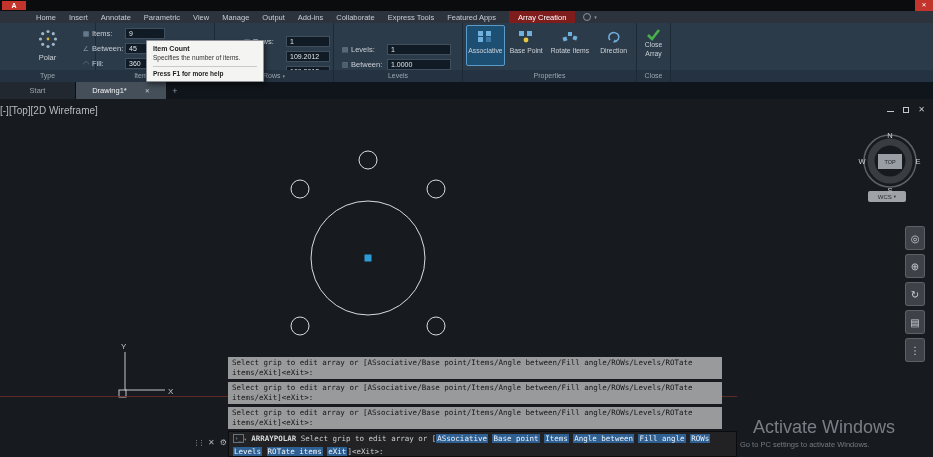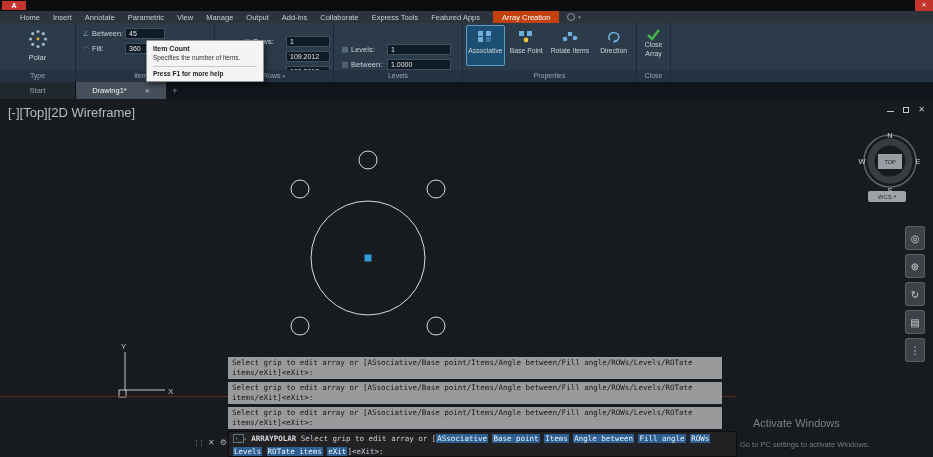--- a/index.html
+++ b/index.html
@@ -5,33 +5,33 @@
   *{box-sizing:border-box;margin:0;padding:0}
   body{background:#000}
   .app{position:relative;width:933px;height:457px;background:#171b20;font-family:"Liberation Sans",sans-serif;overflow:hidden;cursor:default}
 
   
   .titlebar{position:absolute;top:0;left:0;right:0;height:11px;background:#0b0c0e}
   .logo{position:absolute;left:2px;top:1px;width:24px;height:9px;background:#c2342c;color:#fff;font-size:7px;font-weight:bold;text-align:center;line-height:9px}
   .tb-close{position:absolute;right:0;top:0;width:18px;height:11px;background:#c2342c;color:#fff;font-size:6px;text-align:center;line-height:11px}
 
   
-  .menubar{position:absolute;top:11px;left:0;right:0;height:12px;background:#2d333c;display:flex;align-items:stretch;padding-left:20px;font-size:7.5px;color:#c6ccd2;white-space:nowrap}
+  .menubar{position:absolute;top:11px;left:0;right:0;height:12px;background:#2d333c;display:flex;align-items:stretch;padding-left:36px;font-size:7.5px;color:#c6ccd2;white-space:nowrap}
   .mtab{display:flex;align-items:center;margin-right:13px}
-  .mtab.active{background:#c2410c;color:#fff;padding:0 9px;margin-right:8px}
+  .mtab.active{background:#7f1d1d;color:#fff;padding:0 9px;margin-right:8px}
   .ribbon-opts{display:flex;align-items:center;gap:3px}
   .circle-icon{width:8px;height:8px;border:1px solid #8b929a;border-radius:50%;display:inline-block}
   .mcaret{font-size:5px;color:#9aa1a9}
 
   
   .ribbon{position:absolute;top:23px;left:0;right:0;height:59px;background:#2c3b4a}
   .panel{position:absolute;top:0;bottom:0;border-right:1px solid #1d2a36}
   .panel-footer{position:absolute;left:0;right:0;bottom:0;height:12px;background:#243241;color:#9aa7b1;font-size:7px;line-height:12px;text-align:center}
   .pf-caret{font-size:5px;color:#8795a0;margin-left:2px}
-  .p-type{left:0;width:76px;display:flex;flex-direction:column;}
+  .p-type{left:0;width:96px;display:flex;flex-direction:column;}
   .type-btn{display:flex;flex-direction:column;align-items:center;margin-top:5px}
   .type-label{font-size:7.5px;color:#ccd2d8;margin-top:3px}
   .p-items{left:76px;width:139px;padding:2px 0 0 4px}
   .p-rows{left:215px;width:119px;padding:10px 0 0 26px}
   .p-levels{left:334px;width:129px;padding:18px 0 0 5px}
   .p-props{left:463px;width:174px}
   .p-close{left:637px;width:34px;display:flex;flex-direction:column;align-items:center;padding-top:5px}
   .p-filler{left:671px;right:0;border-right:none}
   .fieldrow{display:flex;align-items:center;height:13px;margin-top:2px}
   .ricon{width:12px;text-align:center;font-size:7px;color:#7e93a3}
@@ -58,30 +58,30 @@
   .tabbar{position:absolute;top:82px;left:0;right:0;height:17px;background:#10151b;display:flex;align-items:stretch}
   .ftab{display:flex;align-items:center;justify-content:center;font-size:7.5px}
   .ftab.start{width:76px;background:#21282f;color:#99a3ad;border-right:1px solid #0a0e12}
   .ftab.active{width:90px;background:#454f59;color:#f2f4f6;gap:18px}
   .ftab-close{font-size:6px;color:#c7cdd3}
   .newtab{width:18px;display:flex;align-items:center;justify-content:center;color:#8e98a2;font-size:9px}
 
   
   .drawing{position:absolute;top:99px;left:0;right:0;bottom:0;background:#171b20}
   .draw-svg{position:absolute;left:0;top:0}
-  .vp-label{position:absolute;left:8px;top:6px;font-size:13px;color:#b7bdc3}
+  .vp-label{position:absolute;left:0;top:6px;font-size:10px;color:#b7bdc3}
   .win-ctrls{position:absolute;right:8px;top:6px;display:flex;gap:9px;align-items:center;color:#c3c8cd;font-size:8px}
   .wc-min{width:7px;height:4px;border-bottom:1px solid #c3c8cd;display:inline-block}
   .wc-restore{width:6px;height:6px;border:1px solid #c3c8cd;display:inline-block}
   .vp-edge{position:absolute;left:0;top:297px;width:737px;height:1px;background:#6f2b25;opacity:.85}
   .wcs{position:absolute;left:868px;top:92px;width:38px;height:11px;background:#aeb2b6;border-radius:2px;display:flex;align-items:center;justify-content:center;gap:2px;font-size:6px;color:#2c3034;opacity:.9}
   .wcs-caret{font-size:4.5px}
   .navbar{position:absolute;left:905px;top:127px;display:flex;flex-direction:column;gap:4px}
   .nav-item{width:20px;height:24px;background:rgba(125,132,139,.38);border:1px solid rgba(170,176,182,.28);border-radius:3px;display:flex;align-items:center;justify-content:center;font-size:10px;color:#cbd0d5}
-  .wm{position:absolute;left:753px;top:318px;font-size:11px;color:#9aa0a6;opacity:.75}
+  .wm{position:absolute;left:753px;top:318px;font-size:18px;color:#9aa0a6;opacity:.75}
   .wm2{position:absolute;left:740px;top:341px;font-size:7.5px;color:#8b9197;opacity:.8}
 
   
   .hist{position:absolute;left:228px;width:494px;height:22px;background:#999a9b;color:#161616;font-family:"DejaVu Sans Mono",monospace;font-size:7.5px;line-height:10px;padding:1px 4px;white-space:nowrap;overflow:hidden}
   .hist.h0{top:258px}.hist.h1{top:283px}.hist.h2{top:308px}
   .cmdbar{position:absolute;left:228px;top:332px;width:509px;height:26px;background:#222225;border:1px solid #0c0c0e;font-family:"DejaVu Sans Mono",monospace;font-size:7.5px;line-height:11.5px;color:#c9cdd0;padding:1px 4px;white-space:nowrap;overflow:hidden}
   .kw{background:#2e6094;color:#eef3f7;padding:0 1px}
   .cmd-name{font-weight:bold;color:#d7dadd}
   .cmd-badge{display:inline-block;border:1px solid #5f7383;color:#9fb6c9;font-size:5.5px;line-height:7px;padding:0 1px;vertical-align:1px}
   .cmd-caret{font-size:5px;color:#8a97a2}
@@ -133,20 +133,25 @@
               <circle cx="5.7" cy="5.7" r="1.6"></circle>
           </g>
           <circle cx="11" cy="11" r="1.4" fill="#d9b13b"></circle>
         </svg>
         <span class="type-label">Polar</span>
       </div>
       <div class="panel-footer"><span>Type</span></div>
     </div>
 
     <div class="panel p-items">
+      <div class="fieldrow">
+        <span class="ricon">▦</span>
+        <span class="rlabel">Items:</span>
+        <div class="rfield">9</div>
+      </div>
       <div class="fieldrow">
         <span class="ricon">∠</span>
         <span class="rlabel">Between:</span>
         <div class="rfield">45</div>
       </div>
       <div class="fieldrow">
         <span class="ricon">◠</span>
         <span class="rlabel">Fill:</span>
         <div class="rfield">360</div>
       </div>

